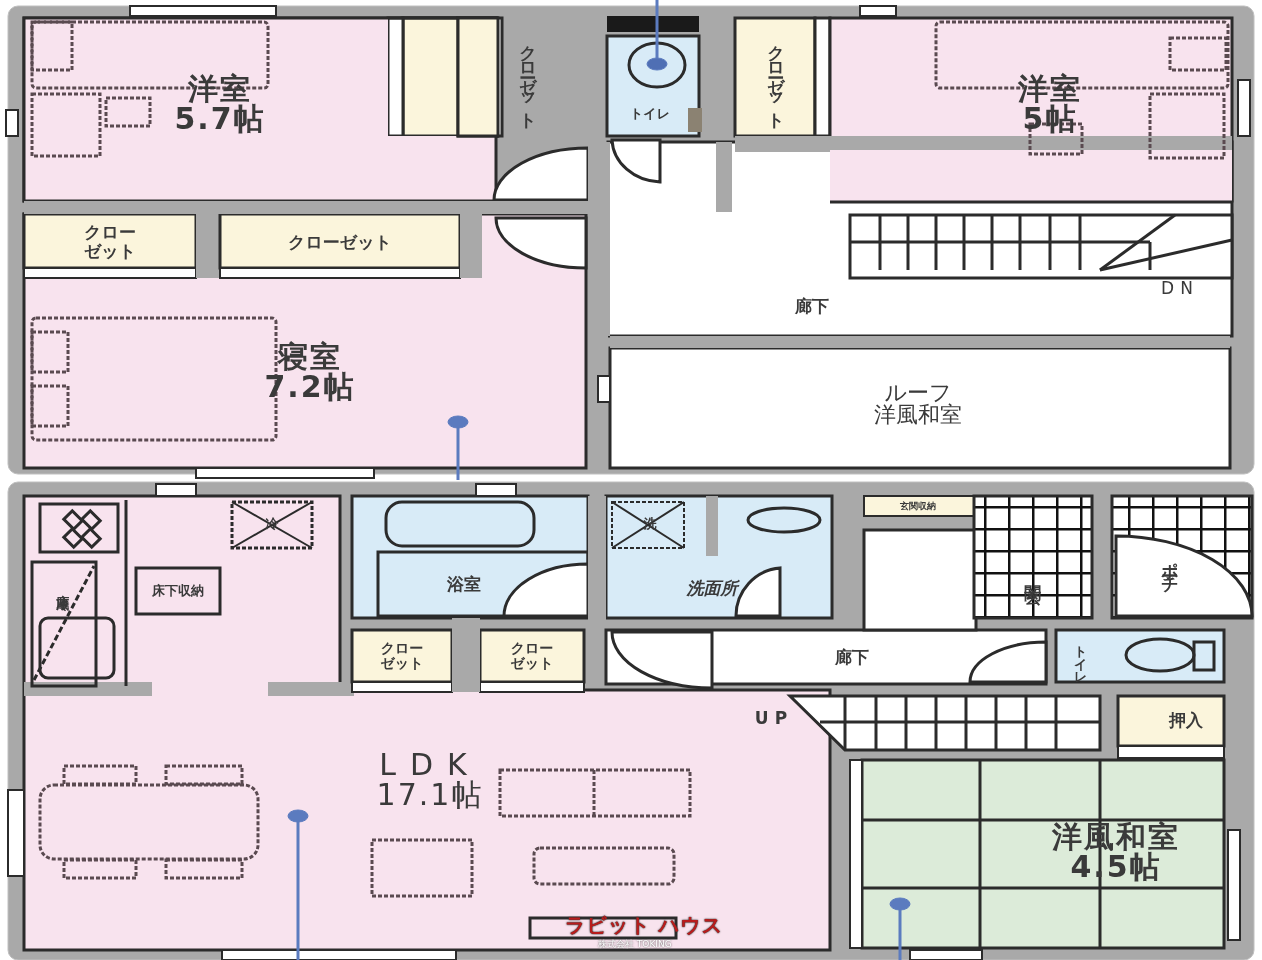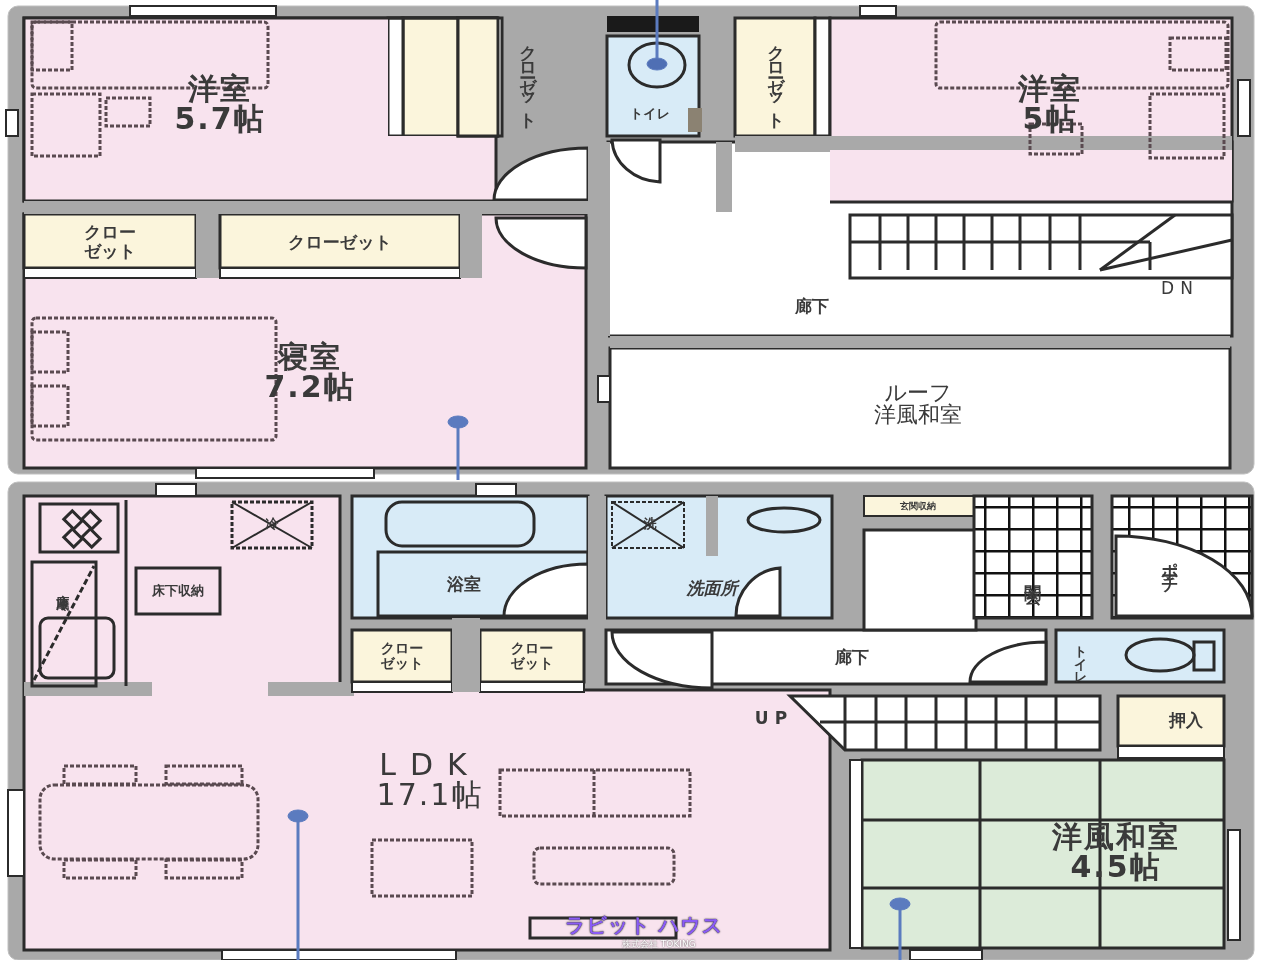--- a/index.html
+++ b/index.html
@@ -4,22 +4,22 @@
 <style>
   html,body{margin:0;padding:0;background:#ffffff;}
   body{width:1262px;height:960px;position:relative;overflow:hidden;font-family:"DejaVu Sans","Liberation Sans",sans-serif;}
   #plan{position:absolute;left:0;top:0;width:1262px;height:960px;}
   .lbl{position:absolute;font-weight:bold;color:#3a3a3a;text-align:center;line-height:1.0;white-space:nowrap;transform:translate(-50%,-50%);}
   .lbl-room{font-size:30px;letter-spacing:2px;}
   .lbl-mid{font-size:22px;}
   .lbl-sm{font-size:17px;line-height:1.1;}
   .lbl-xs{font-size:13px;line-height:1.1;}
   .vert{writing-mode:vertical-rl;text-orientation:upright;letter-spacing:-2px;}
-  .wm{position:absolute;left:565px;top:912px;color:#8b5cf6;text-shadow:0 0 2px #333,0 0 1px #333;font-size:20px;font-weight:bold;letter-spacing:1px;}
-  .wm2{position:absolute;left:598px;top:938px;color:#ffffff;text-shadow:0 0 2px #333;font-size:9px;margin-left:24px;}
+  .wm{position:absolute;left:565px;top:912px;color:#b91c1c;text-shadow:0 0 2px #333,0 0 1px #333;font-size:20px;font-weight:bold;letter-spacing:1px;}
+  .wm2{position:absolute;left:598px;top:938px;color:#ffffff;text-shadow:0 0 2px #333;font-size:9px;}
 </style>
 </head>
 <body>
 
 <svg id="plan" viewBox="0 0 1262 960" xmlns="http://www.w3.org/2000/svg">
   <defs>
     <pattern id="tile" width="24" height="22" patternUnits="userSpaceOnUse">
       <rect width="24" height="22" fill="#ffffff"></rect>
       <path d="M0 0H24M0 0V22" stroke="#111" stroke-width="5"></path>
     </pattern>

